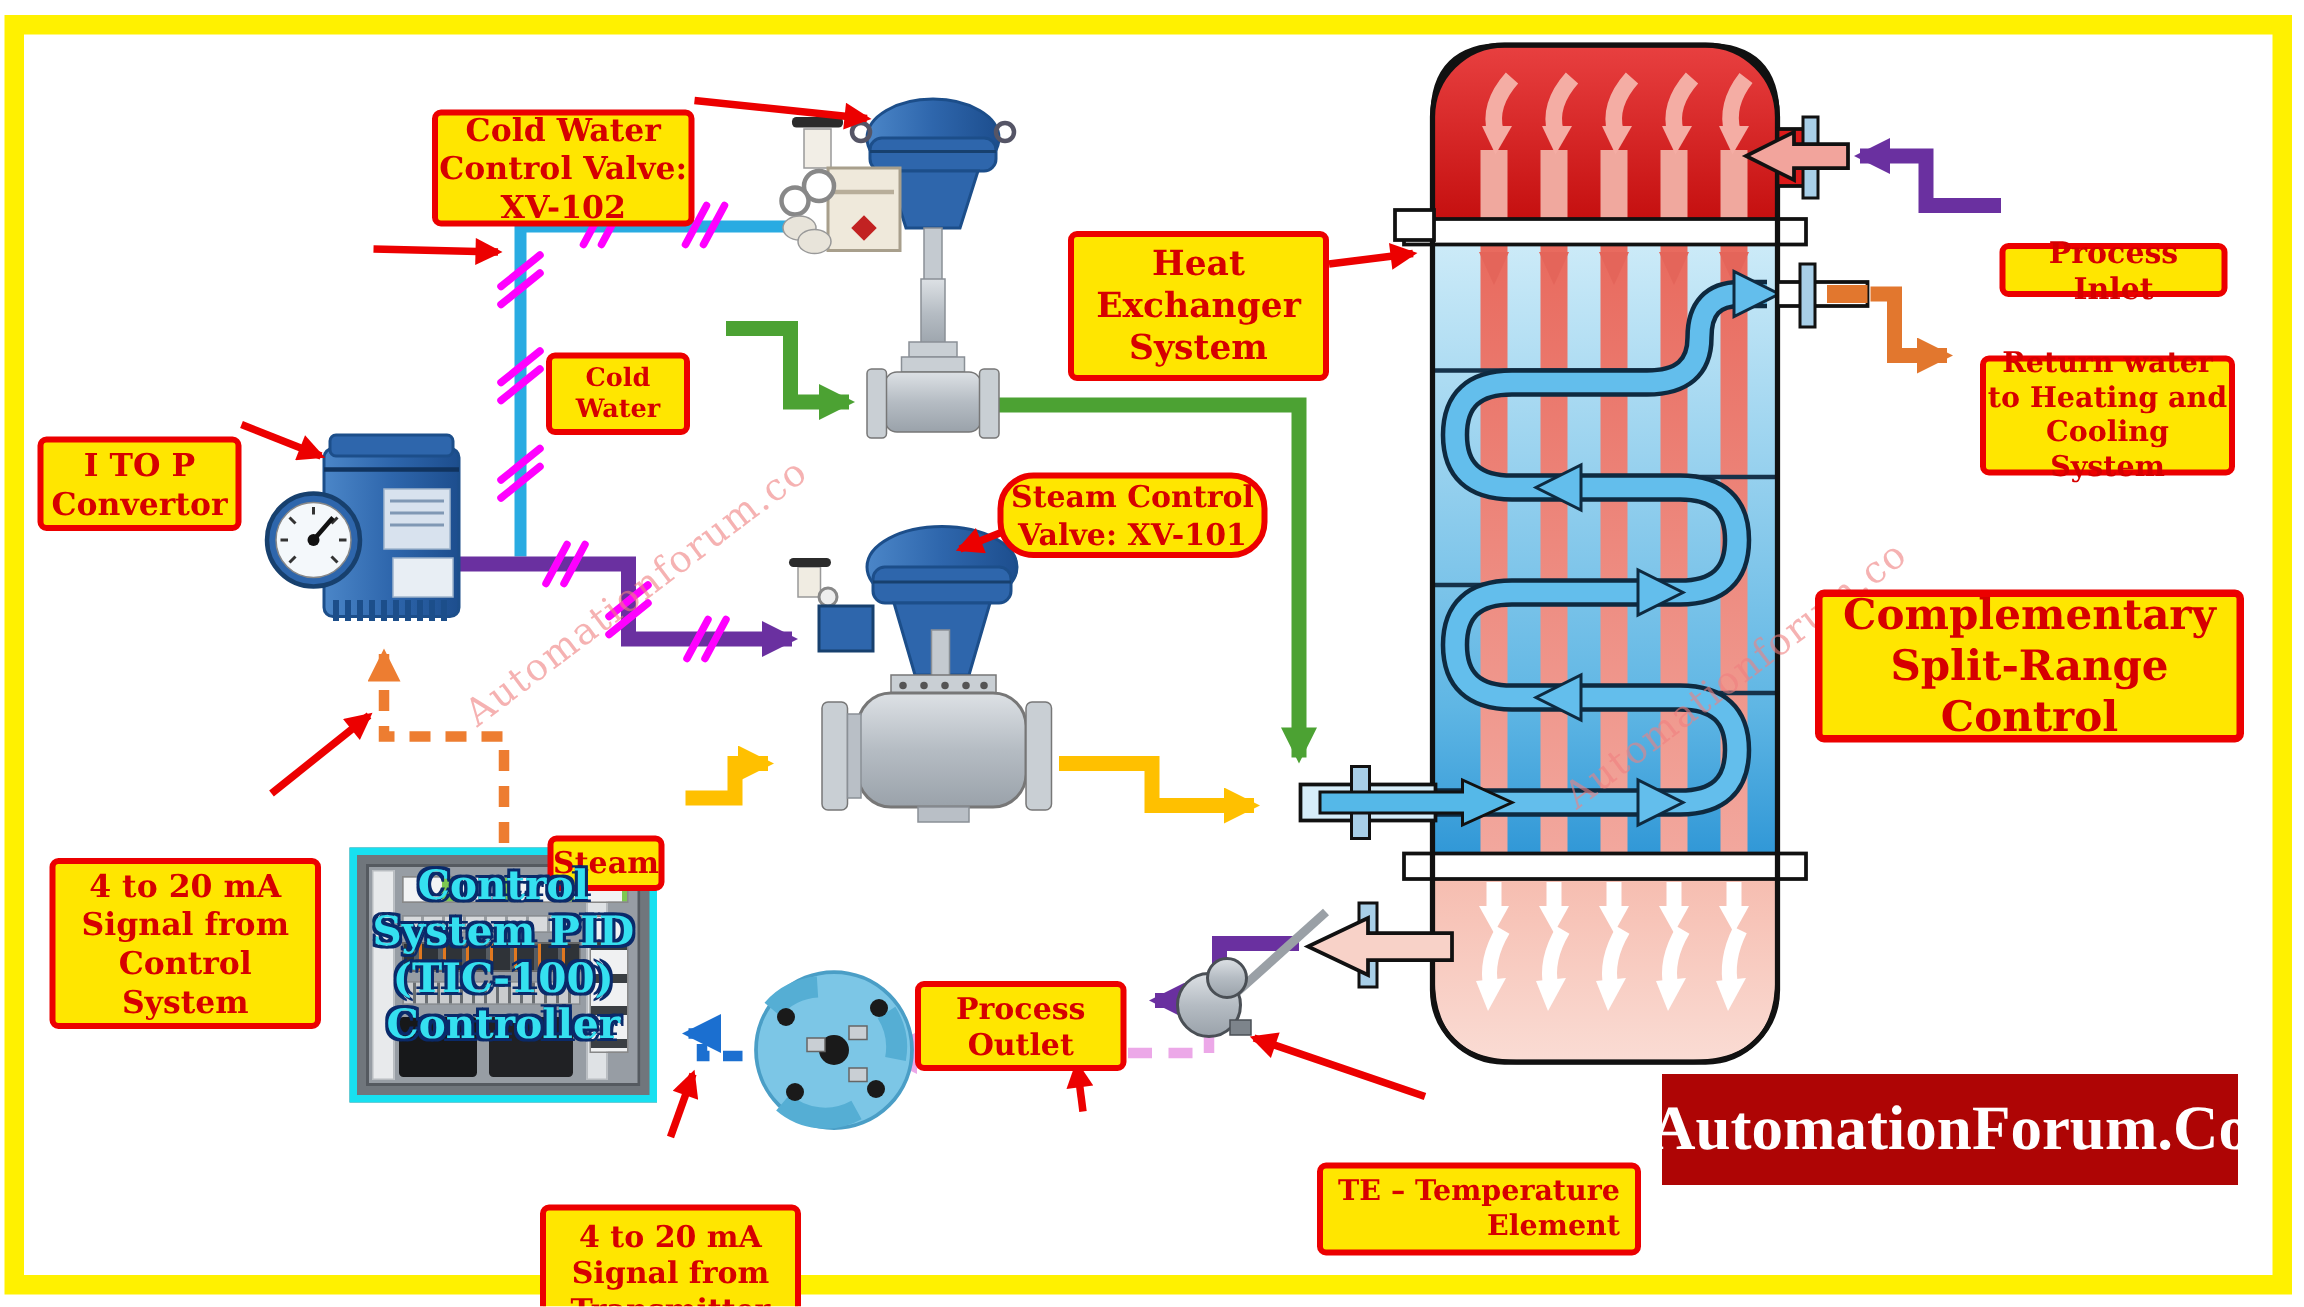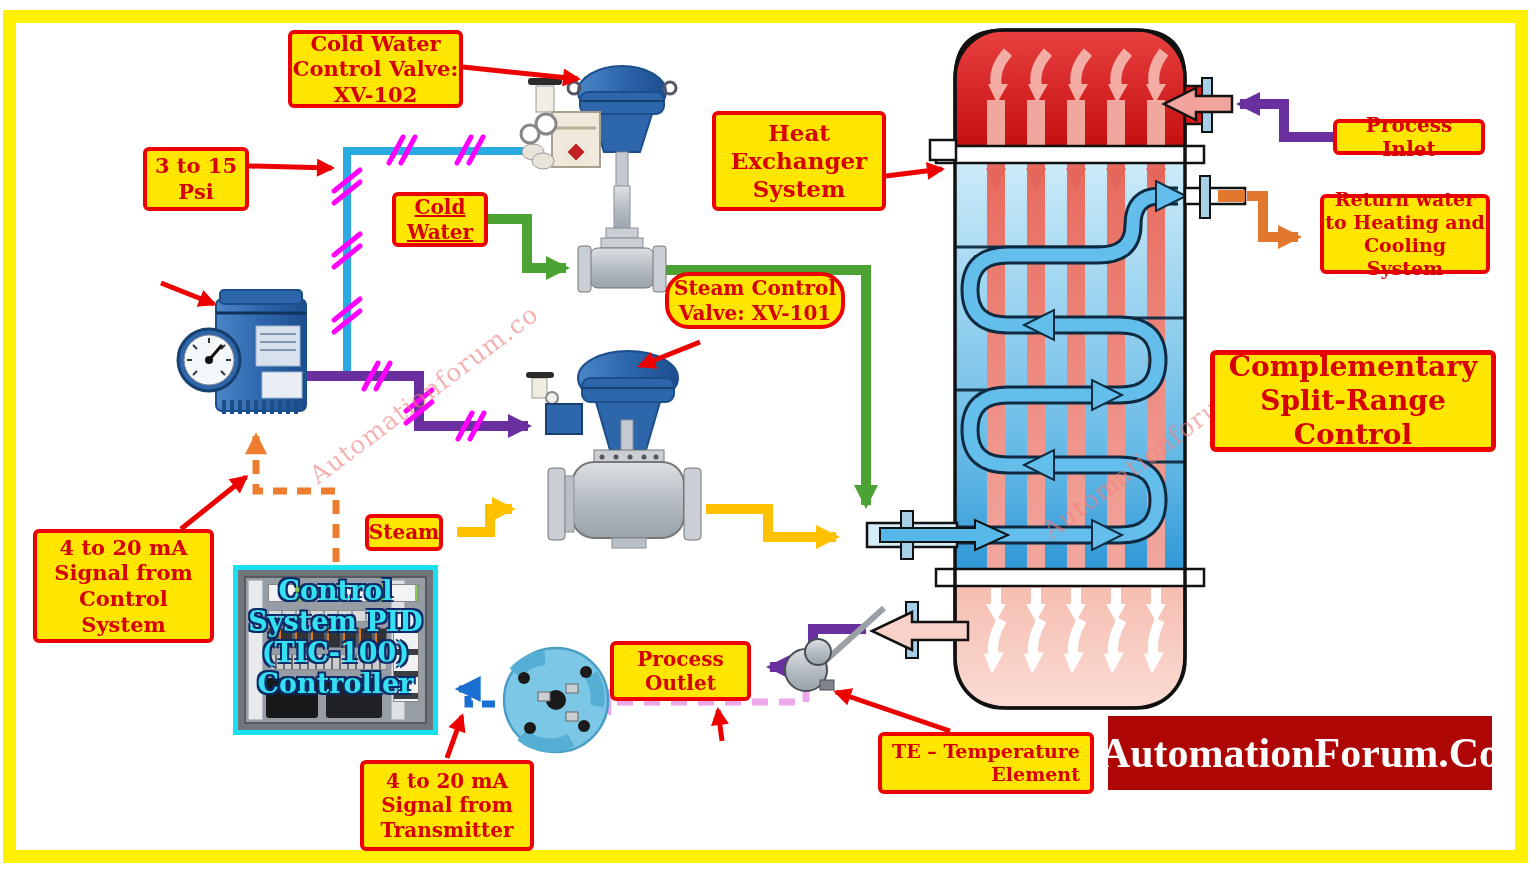--- a/index.html
+++ b/index.html
@@ -10,21 +10,21 @@
     --wm:#F08080; --overlay:#35E0F0;
   }
   html,body{margin:0;padding:0;background:#fff;}
   #stage{position:relative;width:1536px;height:871px;background:#fff;overflow:hidden;
          font-family:"DejaVu Serif",serif;}
   #frame{position:absolute;left:3px;top:10px;right:8px;bottom:8px;border:13px solid var(--frame);}
   #diagram{position:absolute;left:0;top:0;}
   .lbl{position:absolute;box-sizing:border-box;background:var(--label-bg);
        border:4px solid var(--label-border);border-radius:6px;color:var(--label-text);
        font-weight:bold;display:flex;align-items:center;justify-content:center;
-       text-align:center;white-space:pre-line;line-height:1.22;z-index:30;}
+       text-align:center;white-space:pre-line;line-height:1.22;z-index:30;margin-top:43px;}
   .wm{position:absolute;color:var(--wm);opacity:.6;font-size:25px;letter-spacing:1px;
       transform:rotate(-37deg);z-index:20;white-space:nowrap;}
   
   #panel{position:absolute;left:233px;top:565px;width:205px;height:170px;box-sizing:border-box;
          border:5px solid #18E0F0;background:#70767c;z-index:10;}
   #panel .inner{position:absolute;left:6px;top:6px;right:6px;bottom:6px;background:#979da4;
          border:2px solid #555a60;}
   #panel .duct{position:absolute;left:10px;top:10px;width:13px;bottom:10px;background:#e8eaec;border:1px solid #b9bdc1;}
   #panel .ductR{position:absolute;right:28px;top:10px;width:12px;bottom:10px;background:#dfe2e5;border:1px solid #b9bdc1;}
   #panel .row1{position:absolute;left:30px;top:14px;right:14px;height:16px;
@@ -403,42 +403,42 @@
     <div class="mod"></div>
   </div>
   <div id="overlayText">Control
 System PID
 (TIC-100)
 Controller</div>
 
   <div class="lbl" style="left:288px;top:30px;width:175px;height:78px;font-size:21px;">Cold Water
 Control Valve:
 XV-102</div>
-  <div class="lbl" style="left:143px;top:147px;width:106px;height:64px;font-size:21px;">3 to 15
-Psi</div>
-  <div class="lbl" style="left:392px;top:192px;width:96px;height:55px;font-size:20px;text-decoration:underline;">Cold
+  <div class="lbl" style="left:25px;top:248px;width:136px;height:63px;font-size:21px;">I TO P
+Convertor</div>
+  <div class="lbl" style="left:364px;top:192px;width:96px;height:55px;font-size:17px;">Cold
 Water</div>
   <div class="lbl" style="left:665px;top:272px;width:180px;height:57px;font-size:20px;border-radius:24px;">Steam Control
 Valve: XV-101</div>
   <div class="lbl" style="left:712px;top:111px;width:174px;height:100px;font-size:23px;text-align:center;">Heat
 Exchanger
 System</div>
   <div class="lbl" style="left:1320px;top:194px;width:170px;height:80px;font-size:19px;">Return water
 to Heating and
 Cooling System</div>
   <div class="lbl" style="left:1333px;top:119px;width:152px;height:36px;font-size:20px;">Process Inlet</div>
   <div class="lbl" style="left:1210px;top:350px;width:286px;height:102px;font-size:28px;border-width:5px;">Complementary
 Split-Range
 Control</div>
   <div class="lbl" style="left:33px;top:529px;width:181px;height:114px;font-size:21px;">4 to 20 mA
 Signal from
 Control
 System</div>
   <div class="lbl" style="left:365px;top:514px;width:78px;height:37px;font-size:20px;">Steam</div>
-  <div class="lbl" style="left:610px;top:641px;width:141px;height:60px;font-size:20px;">Process
+  <div class="lbl" style="left:610px;top:611px;width:141px;height:60px;font-size:20px;">Process
 Outlet</div>
   <div class="lbl" style="left:878px;top:732px;width:216px;height:62px;font-size:19px;text-align:right;">TE – Temperature
 Element</div>
   <div class="lbl" style="left:360px;top:760px;width:174px;height:91px;font-size:20px;">4 to 20 mA
 Signal from
 Transmitter</div>
 
   <div id="logo">AutomationForum.Co</div>
 </div>
 

